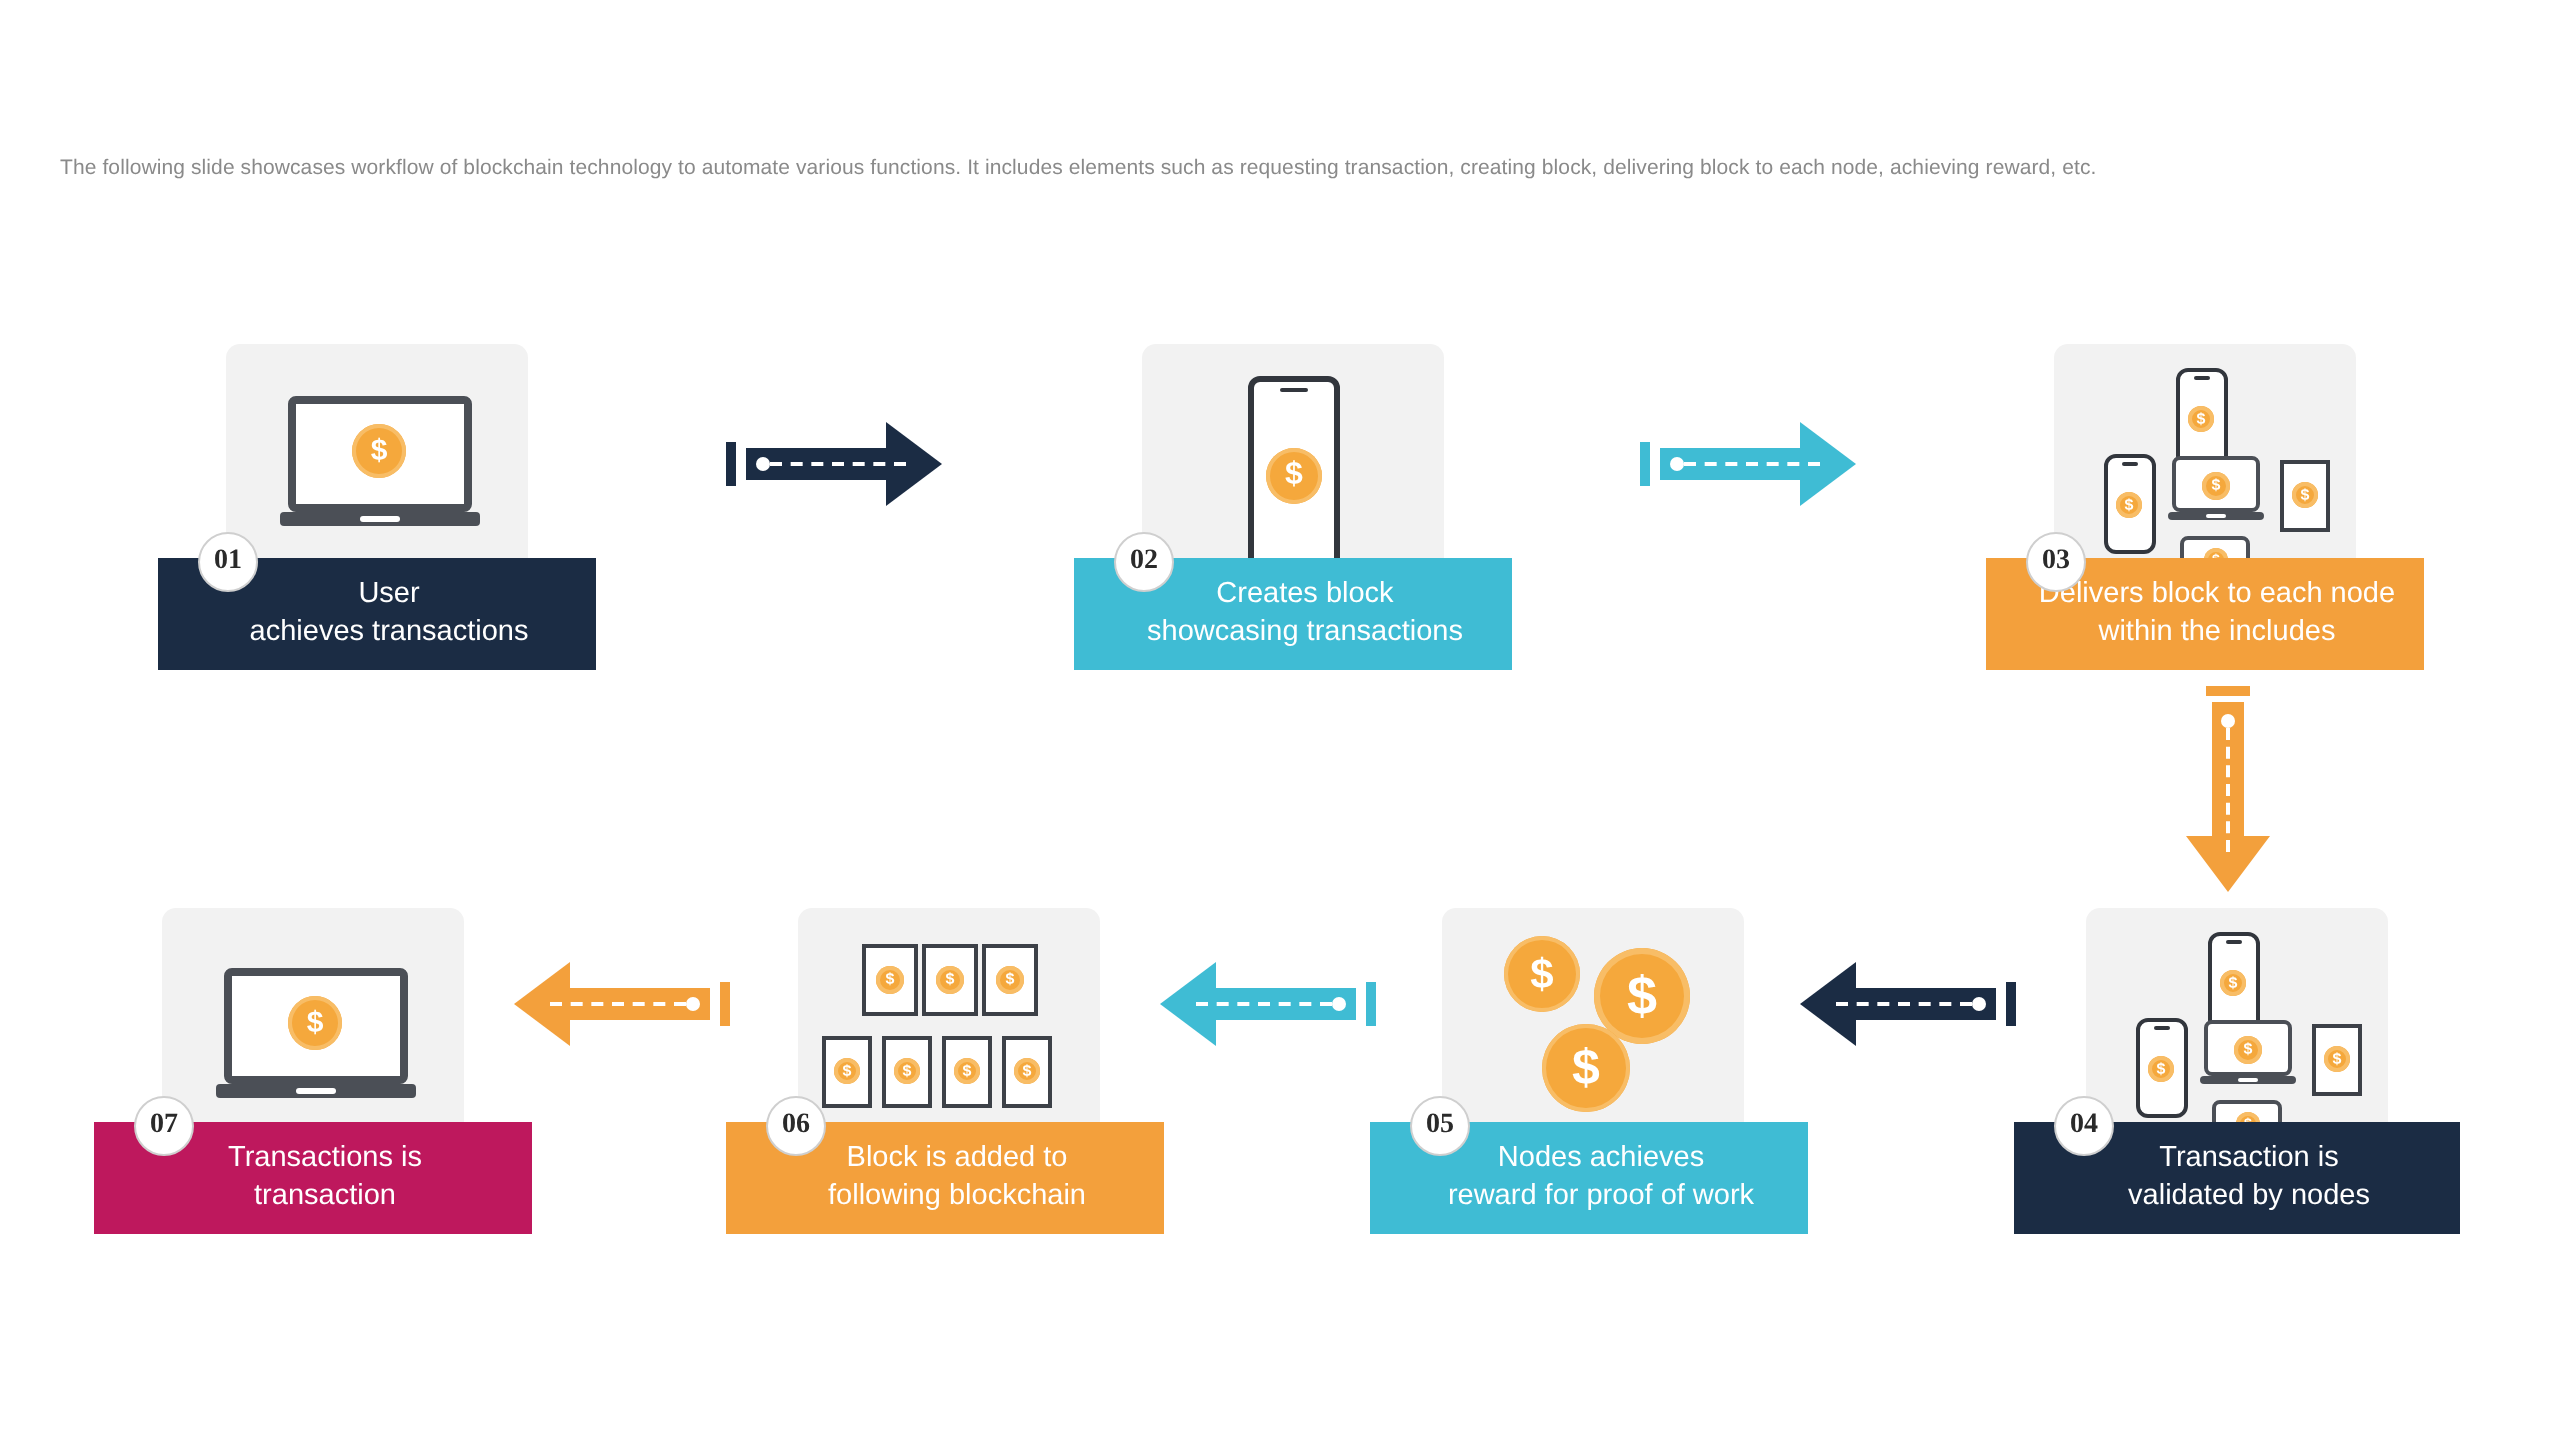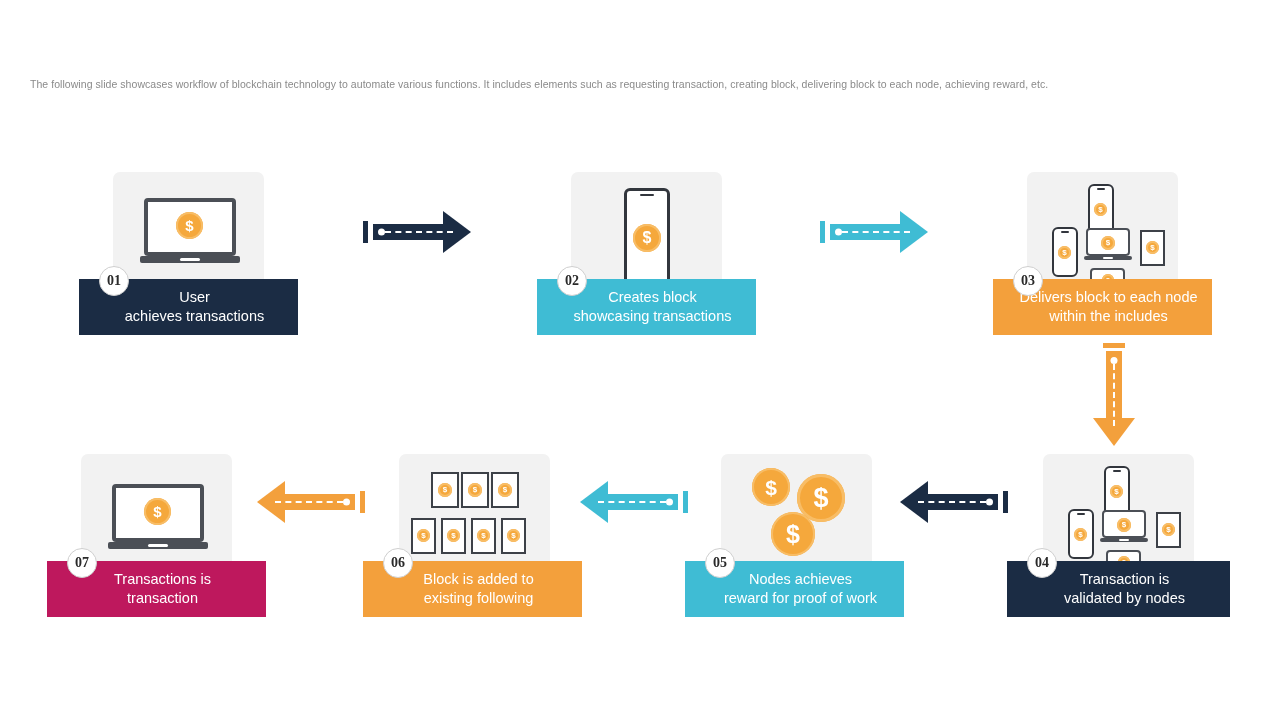--- a/index.html
+++ b/index.html
@@ -392,21 +392,21 @@
           <div class="body"></div>
           <div class="coin" style="left:6px;top:11px;width:13px;height:13px;font-size:8px;">
               <span>$</span>
             </div>
         </div>
       </div>
     </div>
     <div class="label" style="left:0;top:107px;width:219px;height:56px;background:#f3a03c;">
       <div>
         <span>Block is added to</span>
-        <span>existing following</span>
+        <span>following blockchain</span>
       </div>
     </div>
     <div class="badge" style="left:20px;top:94px;">06</div>
   </div>
 
   <div class="step" style="left:47px;top:454px;">
     <div class="art" style="left:34px;top:0;width:151px;height:135px;">
       <div class="laptop" style="left:27px;top:30px;width:100px;height:70px;">
         <div class="lid" style="width:92px;height:58px;left:4px;"></div>
         <div class="base" style="left:0;top:58px;width:100px;height:7px;"></div>

